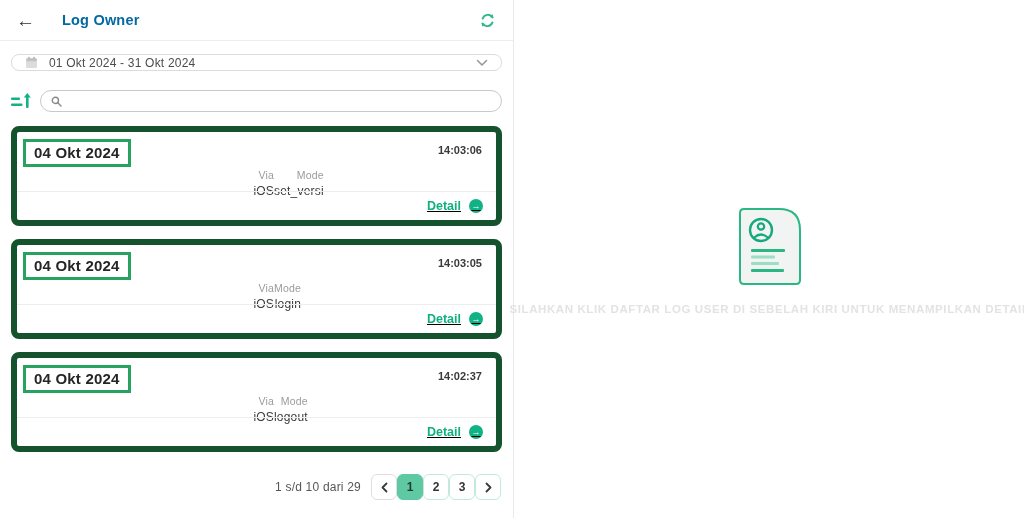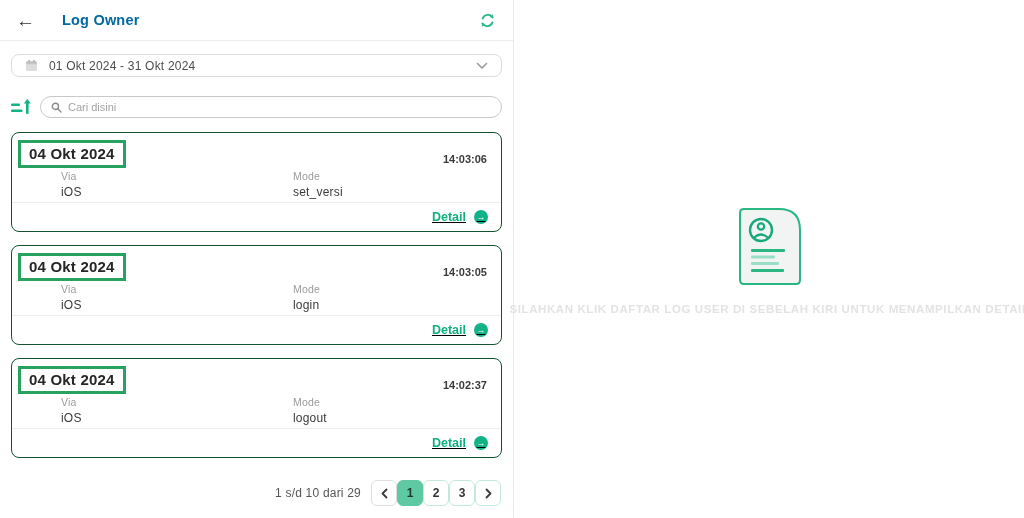--- a/index.html
+++ b/index.html
@@ -12,46 +12,46 @@
                 border-right:1px solid #e9e9e9; background:#fff; }
 
   .panel-header { height:41px; display:flex; align-items:center; padding:0 16px;
                   border-bottom:1px solid #ededed; }
   .back-btn { font-size:19px; color:#2f2f2f; cursor:pointer; line-height:1; font-weight:700;}
   .panel-title { margin-left:27px; font-size:14.5px; font-weight:700; color:#0369a1;
                  letter-spacing:.2px; }
   .refresh-btn { margin-left:auto; width:20px; height:20px; display:flex;
                  align-items:center; justify-content:center; cursor:pointer; }
 
-  .date-select { margin:13px 11px 0 11px; height:23px; border:1px solid #dcdcdc;
+  .date-select { margin:13px 11px 0 11px; height:17px; border:1px solid #dcdcdc;
                  border-radius:8px; display:flex; align-items:center; padding:0 13px;
                  cursor:pointer; background:#fff; }
   .date-select .txt { margin-left:11px; font-size:12px; color:#4c4c4c; letter-spacing:.2px; }
   .date-select .chev { margin-left:auto; }
 
   .search-row { margin:19px 11px 0 11px; display:flex; align-items:center; }
   .sort-btn { width:22px; height:18px; margin-right:7px; cursor:pointer; flex:none;
               display:flex; align-items:center; }
   .search-box { flex:1; height:22px; border:1px solid #c9c9c9; border-radius:11px;
                 display:flex; align-items:center; padding:0 10px; background:#fff; }
   .search-box input { border:none; outline:none; flex:1; margin-left:6px; font-size:11px;
                       color:#555; background:transparent;
                       font-family:"Liberation Sans", sans-serif; }
   .search-box input::placeholder { color:#a3a3a3; }
 
-  .card { margin:14px 11px 13px 11px; height:100px; border:1px solid #14532d;
-          border-radius:8px; background:#fff; cursor:pointer; position:relative; }
+  .card { margin:14px 11px 13px 11px; height:100px; border:6px solid #14532d;
+          border-radius:8px; background:#fff; cursor:pointer; position:relative;text-align:right; }
   .card + .card { margin-top:0; }
   .card-top { display:flex; justify-content:space-between; align-items:flex-start;
               padding:7px 14px 0 6px; }
   .date-box { border:3px solid #27a35f; padding:2px 8px 3px 8px; font-size:15px;
               font-weight:700; color:#262626; letter-spacing:.2px; background:#fff; }
-  .card-time { font-size:11px; font-weight:700; color:#3a3a3a; padding-top:5px;margin-top:8px; }
+  .card-time { font-size:11px; font-weight:700; color:#3a3a3a; padding-top:5px; }
   .card-cols { display:flex; padding-left:25px; margin-top:2px; }
-  .col-via { width:232px;margin-left:24px; }
+  .col-via { width:232px; }
   .fld-label { font-size:10.5px; color:#9b9b9b; letter-spacing:.2px; }
   .fld-value { font-size:12px; font-weight:400; color:#3a3a3a; margin-top:3px;
                letter-spacing:.2px; }
   .card-footer { position:absolute; left:0; right:0; bottom:0; height:29px;
                  border-top:1px solid #ededed; display:flex; align-items:center;
                  justify-content:flex-end; padding-right:13px; }
   .detail-link { display:flex; align-items:center; gap:8px; cursor:pointer;text-decoration:underline; }
   .detail-txt { font-size:12.5px; font-weight:700; color:#0fb07e; }
   .detail-circle { width:14px; height:14px; border-radius:50%; background:#12b287;
                    color:#fff; font-size:9px; font-weight:700; display:flex;
@@ -123,21 +123,20 @@
           <path d="M16.3 0 L12.8 4.6 L19.8 4.6 Z" fill="#12b287"></path>
         </svg>
       </span>
       <div class="search-box">
         <span>
           <svg width="11" height="11" viewBox="0 0 11 11">
             <circle cx="4.4" cy="4.4" r="3.1" fill="none" stroke="#8a8a8a" stroke-width="1.4"></circle>
             <line x1="6.8" y1="6.8" x2="10" y2="10" stroke="#8a8a8a" stroke-width="1.4" stroke-linecap="round"></line>
           </svg>
         </span>
-        <input type="text" placeholder="Cari disini" style="">
       </div>
     </div>
 
     <div class="card">
       <div class="card-top">
         <span class="date-box">04 Okt 2024</span>
         <span class="card-time">14:03:06</span>
       </div>
       <div class="card-cols">
         <div class="col-via">

